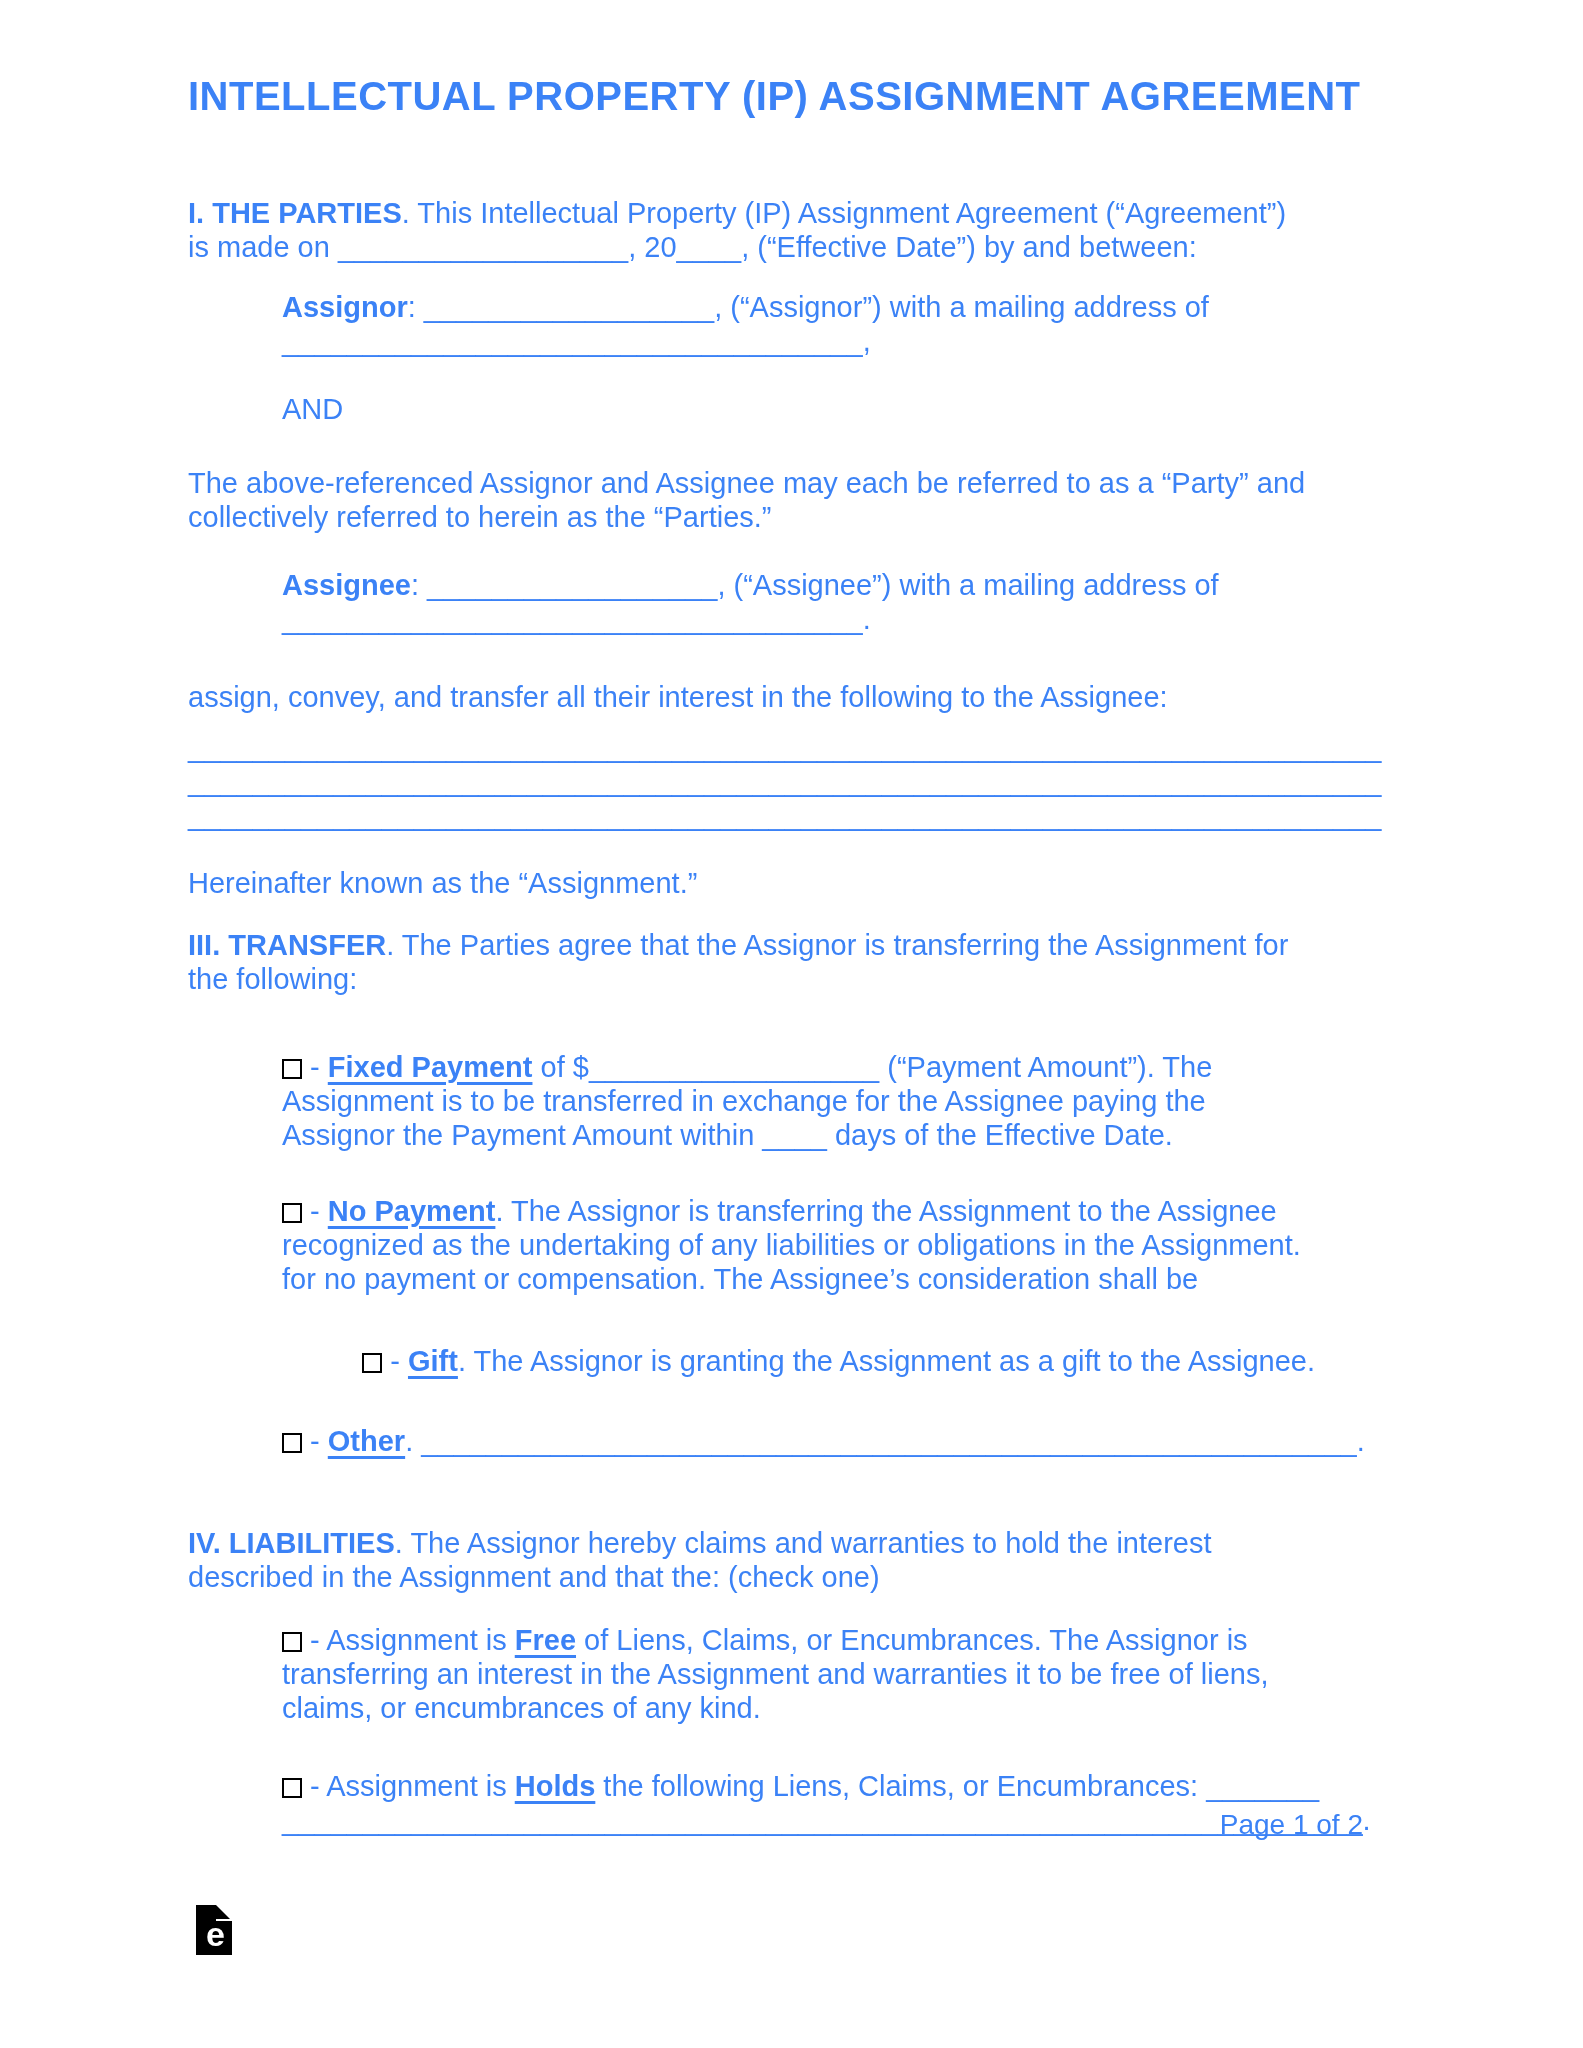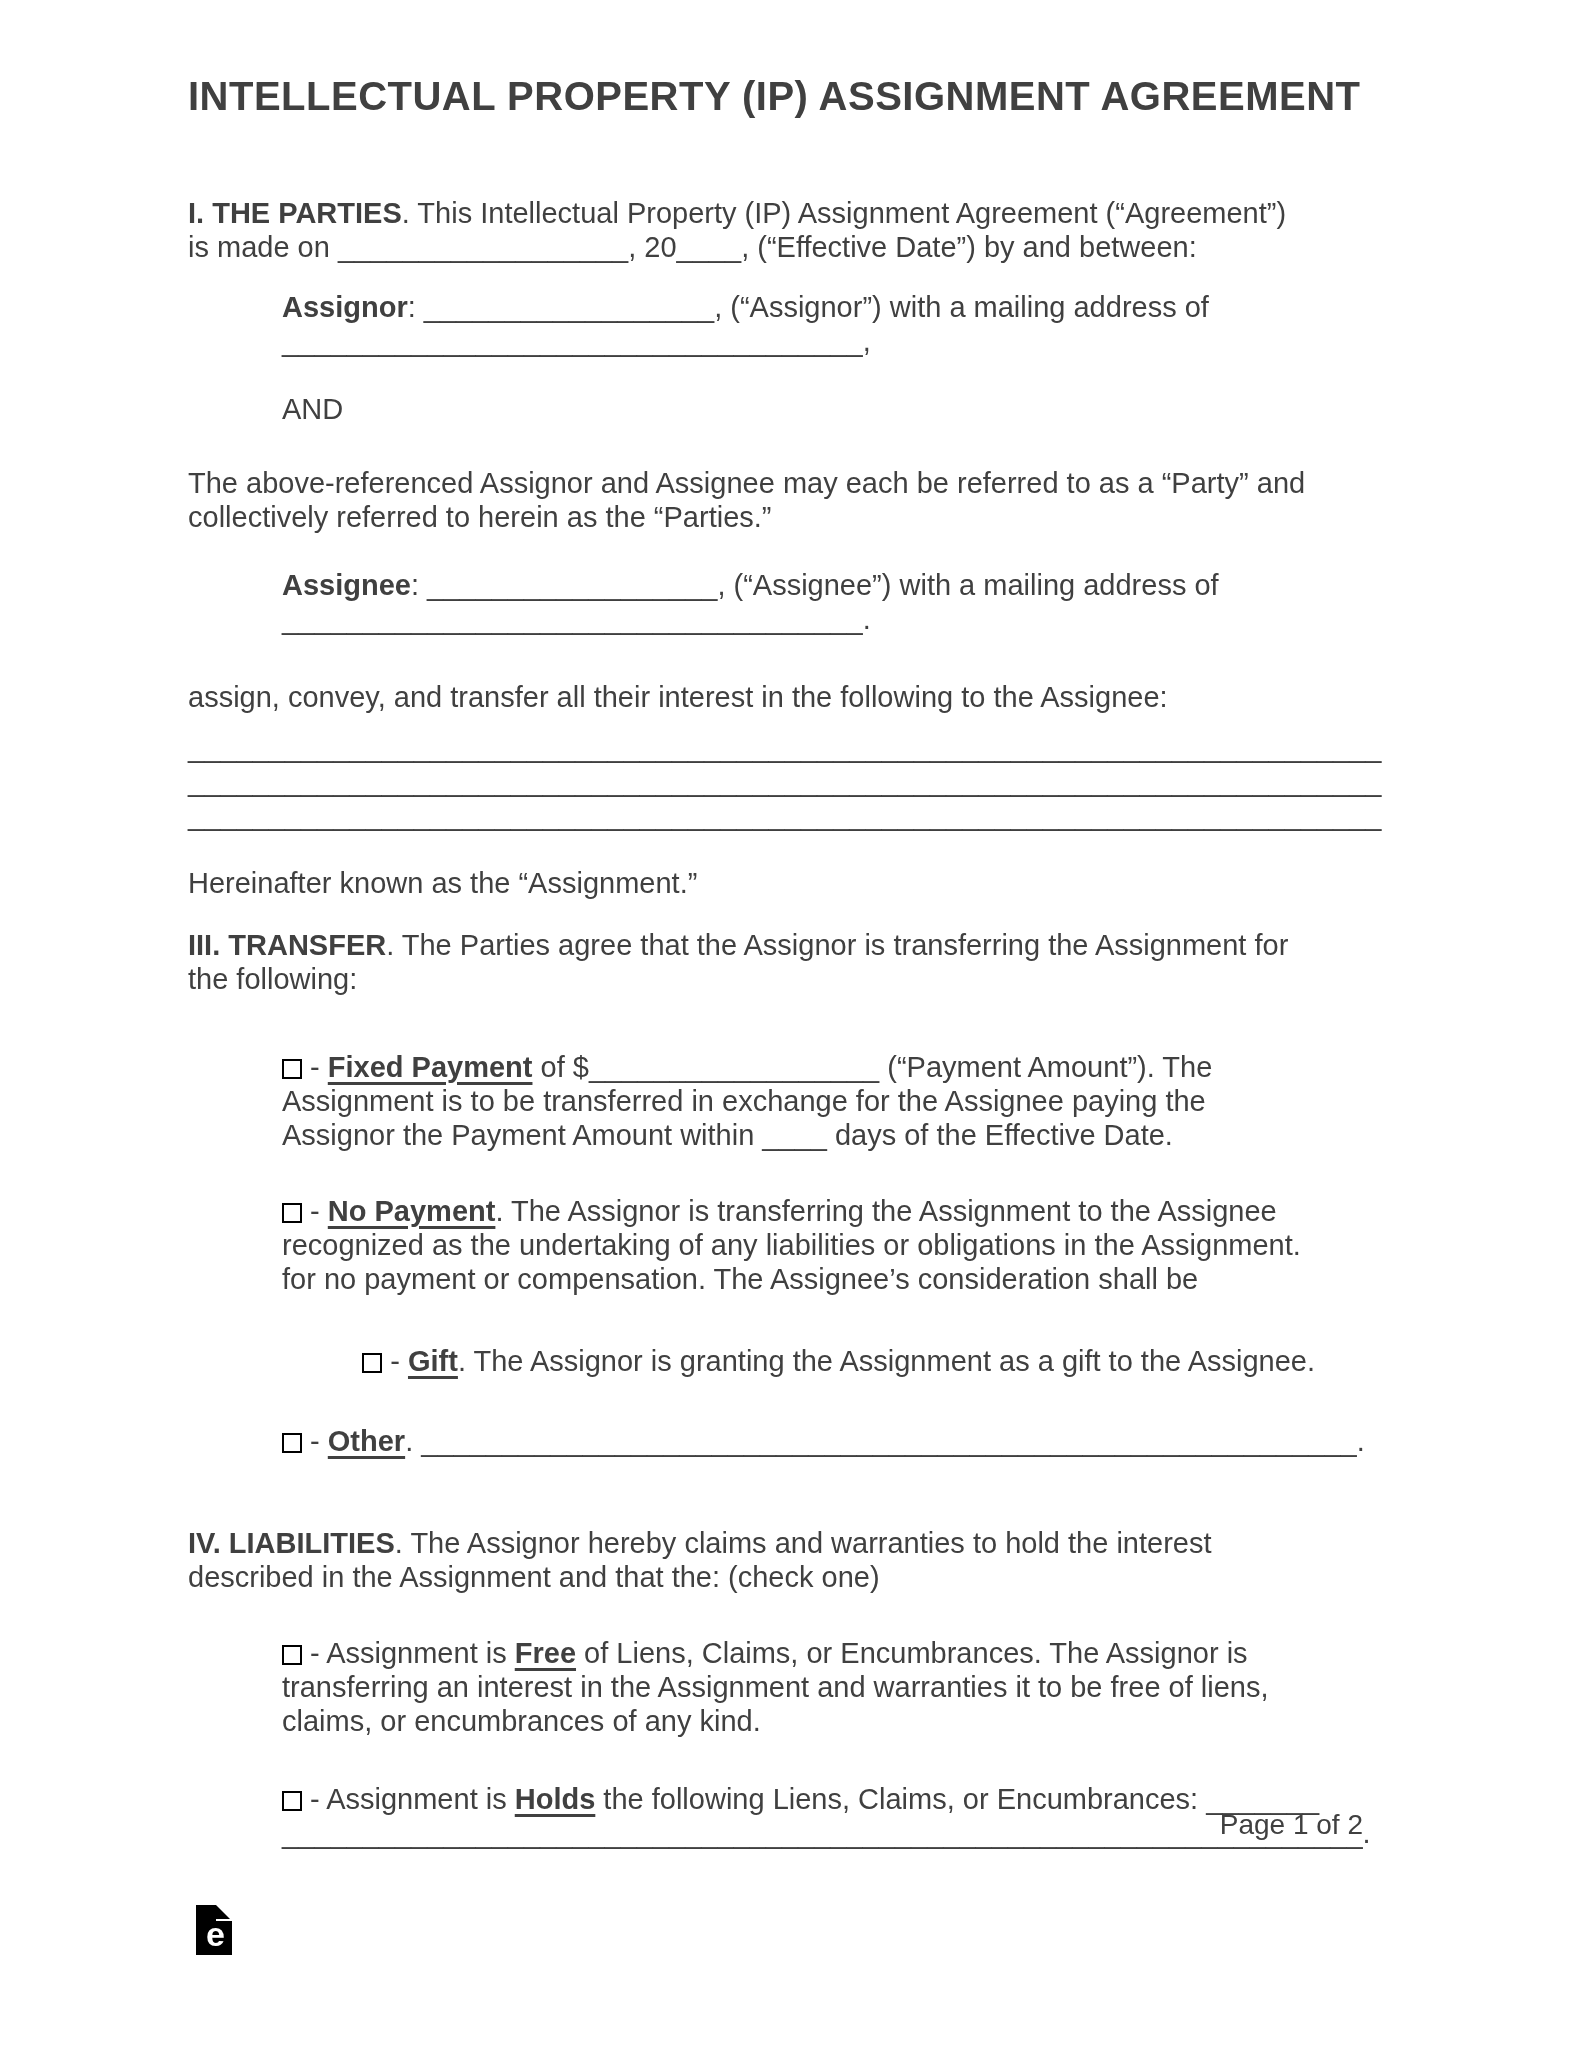--- a/index.html
+++ b/index.html
@@ -1,21 +1,21 @@
 <!DOCTYPE html>
 <html><head>
 <meta charset="utf-8">
 <style>
   html, body { margin: 0; padding: 0; background: #ffffff; }
   .page {
     position: relative;
     width: 1503px;
     height: 2048px;
     background: #ffffff;
-    color: #404040;
+    color: #3b82f6;
     font-family: "Liberation Sans", "DejaVu Sans", sans-serif;
     font-size: 29px;
     line-height: 34px;
     box-sizing: border-box;
     padding: 72px 188px 0 188px;
     overflow: hidden;
   }
   .para { margin: 0; }
   .para.indent { margin-left: 94px; }
   .doc-title {
@@ -112,21 +112,21 @@
       <div class="para indent" style="margin-top: 48px; text-align: right;">
         <div class="line"><span class="checkbox"></span><span class="run"> - </span><span class="run bold underline">Gift</span><span class="run">. The Assignor is granting the Assignment as a gift to the Assignee.</span></div>
       </div>
       <div class="para indent" style="margin-top: 46px;">
         <div class="line"><span class="checkbox"></span><span class="run"> - </span><span class="run bold underline">Other</span><span class="run">. </span><span class="run blank">__________________________________________________________</span><span class="run">.</span></div>
       </div>
       <div class="para" style="margin-top: 68px;">
         <div class="line"><span class="run bold">IV. LIABILITIES</span><span class="run">. The Assignor hereby claims and warranties to hold the interest</span></div>
         <div class="line"><span class="run">described in the Assignment and that the: (check one)</span></div>
       </div>
-      <div class="para indent" style="margin-top: 42px;">
+      <div class="para indent" style="margin-top: 29px;">
         <div class="line"><span class="checkbox"></span><span class="run"> - Assignment is </span><span class="run bold underline">Free</span><span class="run"> of Liens, Claims, or Encumbrances. The Assignor is</span></div>
         <div class="line"><span class="run">transferring an interest in the Assignment and warranties it to be free of liens,</span></div>
         <div class="line"><span class="run">claims, or encumbrances of any kind.</span></div>
       </div>
       <div class="para indent" style="margin-top: 44px;">
         <div class="line"><span class="checkbox"></span><span class="run"> - Assignment is </span><span class="run bold underline">Holds</span><span class="run"> the following Liens, Claims, or Encumbrances: </span><span class="run blank">_______</span></div>
         <div class="line"><span class="run blank">___________________________________________________________________</span><span class="run">.</span></div>
       </div>
     </div>
 

